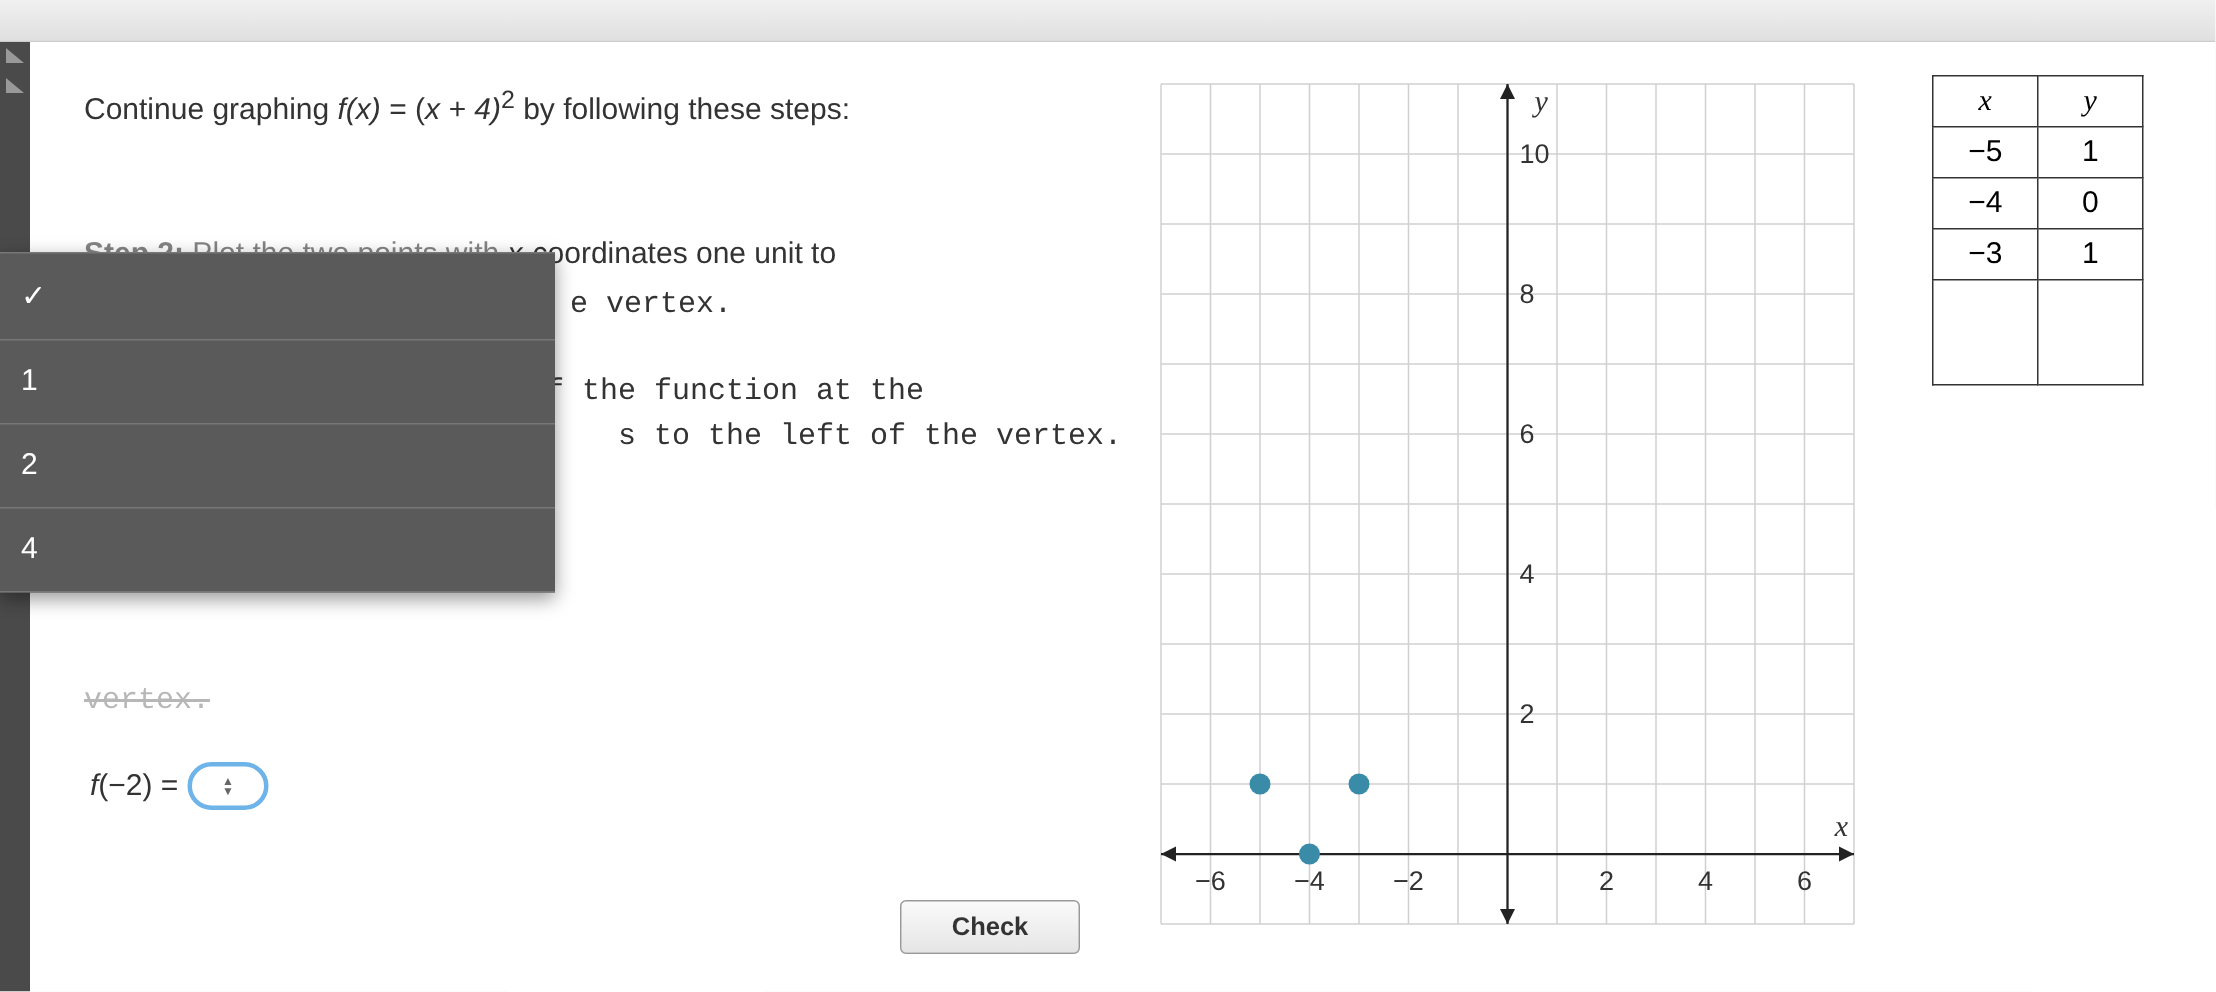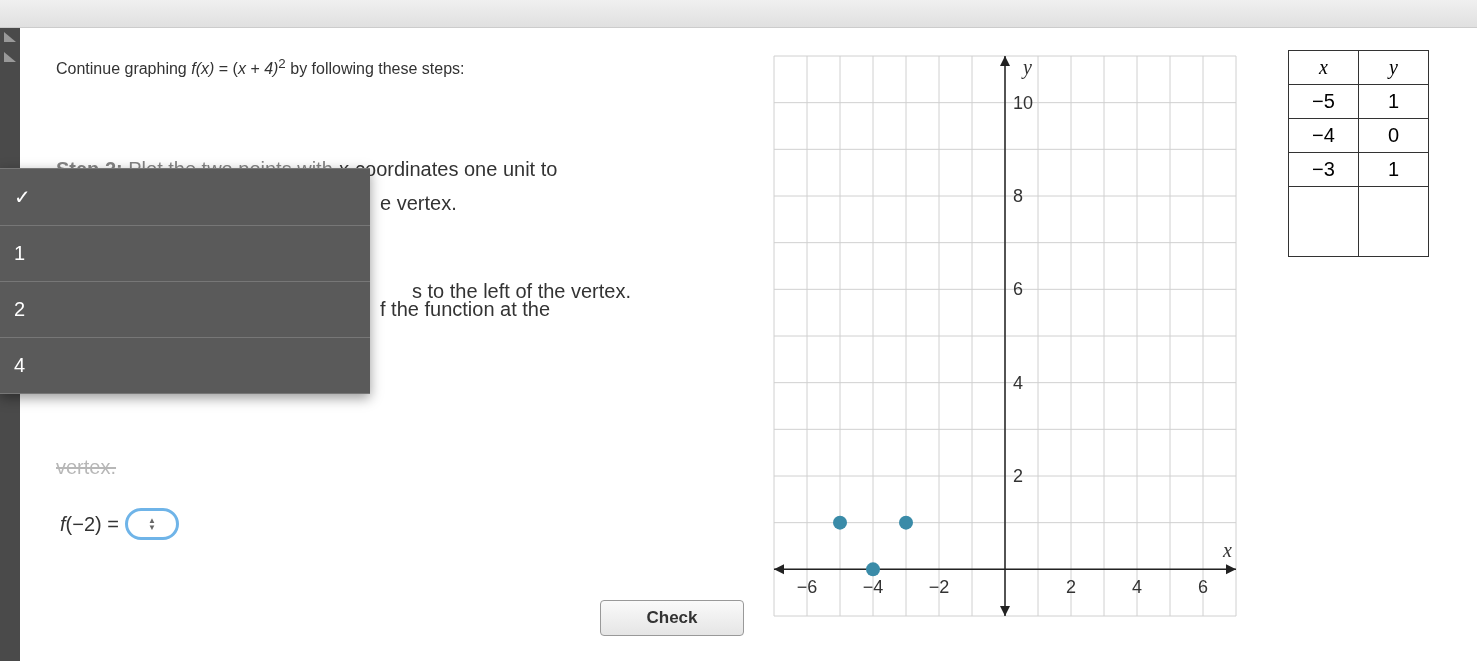--- a/index.html
+++ b/index.html
@@ -46,37 +46,38 @@
     top: 28px;
     width: 1457px;
     height: 633px;
     background: #fff;
   }
   .question-area {
     position: absolute;
     left: 36px;
     top: 26px;
     width: 680px;
-    font-size: 16px;
+    font-size: 20px;
     color: #333;
     line-height: 1.5;
   }
   .fx { font-style: italic; }
   .step-line {
     position: absolute;
     left: 36px;
     top: 130px;
     font-size: 20px;
     color: #333;
   }
   .step-label { font-weight: bold; color: #c72a2a; }
   .partial-text {
     position: absolute;
     font-size: 20px;
     color: #333;
+    font-family: Liberation Mono, monospace;
   }
   .answer-line {
     position: absolute;
     left: 40px;
     top: 480px;
     font-size: 20px;
     color: #333;
     display: flex;
     align-items: center;
   }
@@ -96,21 +97,21 @@
     display: flex;
     flex-direction: column;
     font-size: 8px;
     line-height: 7px;
     color: #666;
   }
   .check-btn {
     position: absolute;
     left: 580px;
     top: 572px;
-    width: 144px;
+    width: 120px;
     height: 36px;
     border: 1px solid #999;
     border-radius: 4px;
     background: linear-gradient(#fafafa, #e5e5e5);
     font-size: 17px;
     font-weight: bold;
     color: #333;
     cursor: pointer;
   }
   
@@ -175,21 +176,21 @@
 
   <div class="question-area">
     <span>Continue graphing </span><span class="fx">f</span><span><span class="fx">(x)</span></span><span> = (</span><span class="fx">x + 4)</span><sup>2</sup><span> by following these steps:</span>
   </div>
 
   <div class="step-line">
     <span class="step-label" style="color:#333;text-decoration:line-through;opacity:0.6">Step 2:</span><span style="text-decoration:line-through;opacity:0.6"> Plot the two points with </span><span class="fx">x</span><span>-coordinates one unit to</span>
   </div>
 
   <div class="partial-text" style="left:360px; top:164px;">e vertex.</div>
-  <div class="partial-text" style="left:360px; top:222px;margin-top:48px;">f the function at the</div>
+  <div class="partial-text" style="left:344px; top:222px;">f the function at the</div>
   <div class="partial-text" style="left:360px; top:252px;margin-left:32px;">s to the left of the vertex.</div>
   <div class="partial-text" style="left:36px; top:428px; opacity:0.35; text-decoration:line-through">vertex.</div>
 
   <div class="answer-line">
     <span class="fx">f</span>
       <span>(−2) = </span>
     <span class="stepper">
       <span class="stepper-arrows">
         <span>▲</span>
           <span>▼</span>

